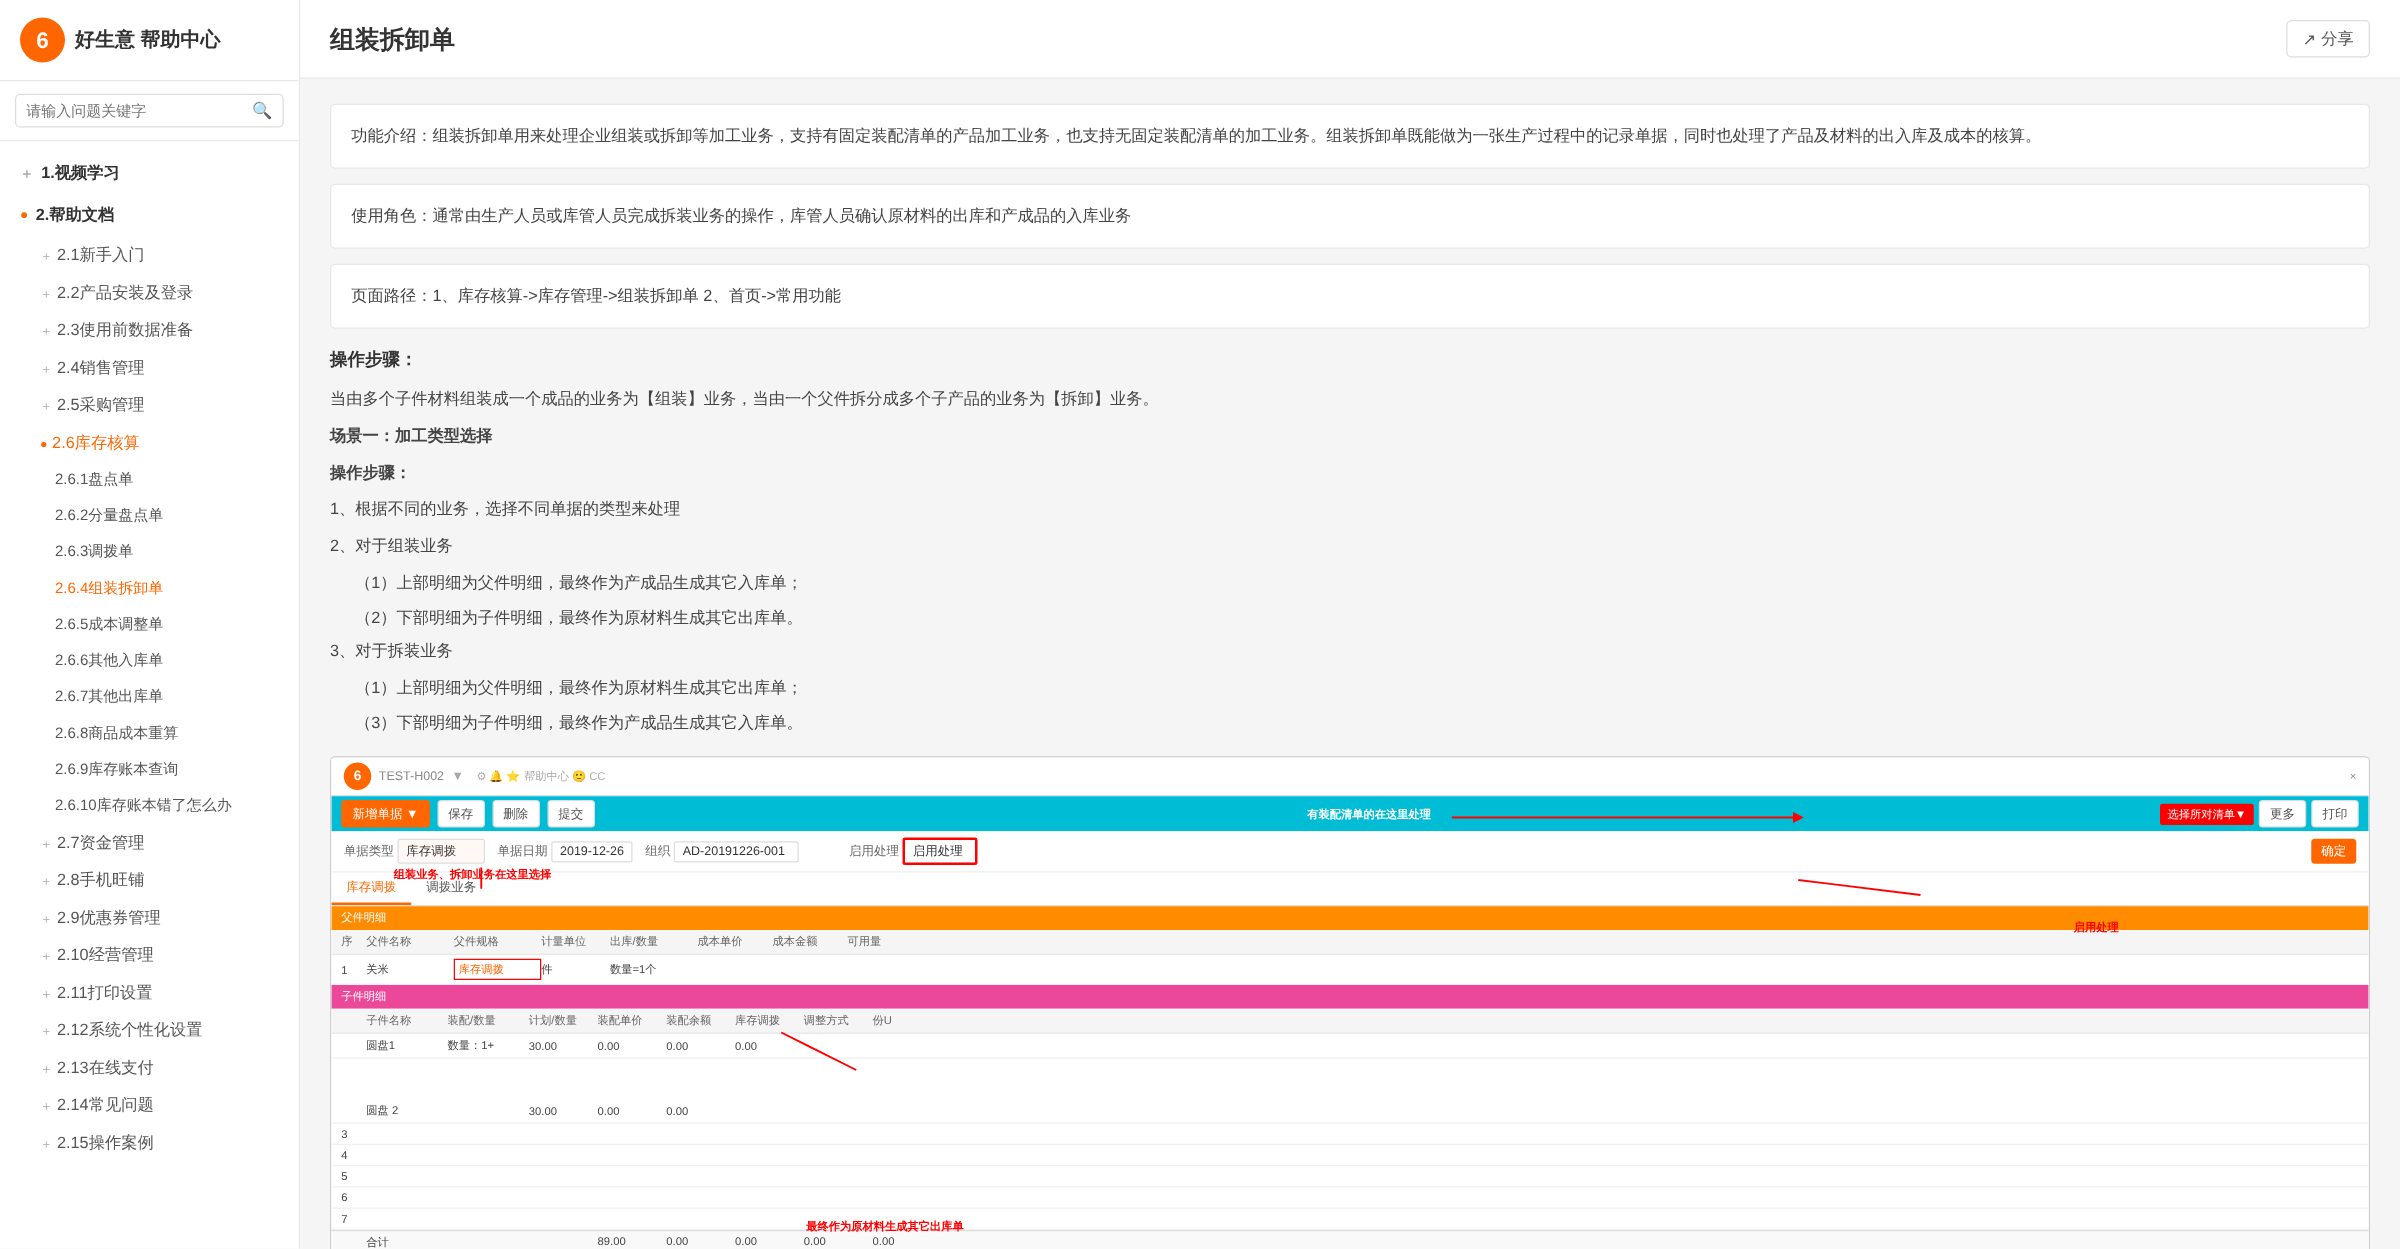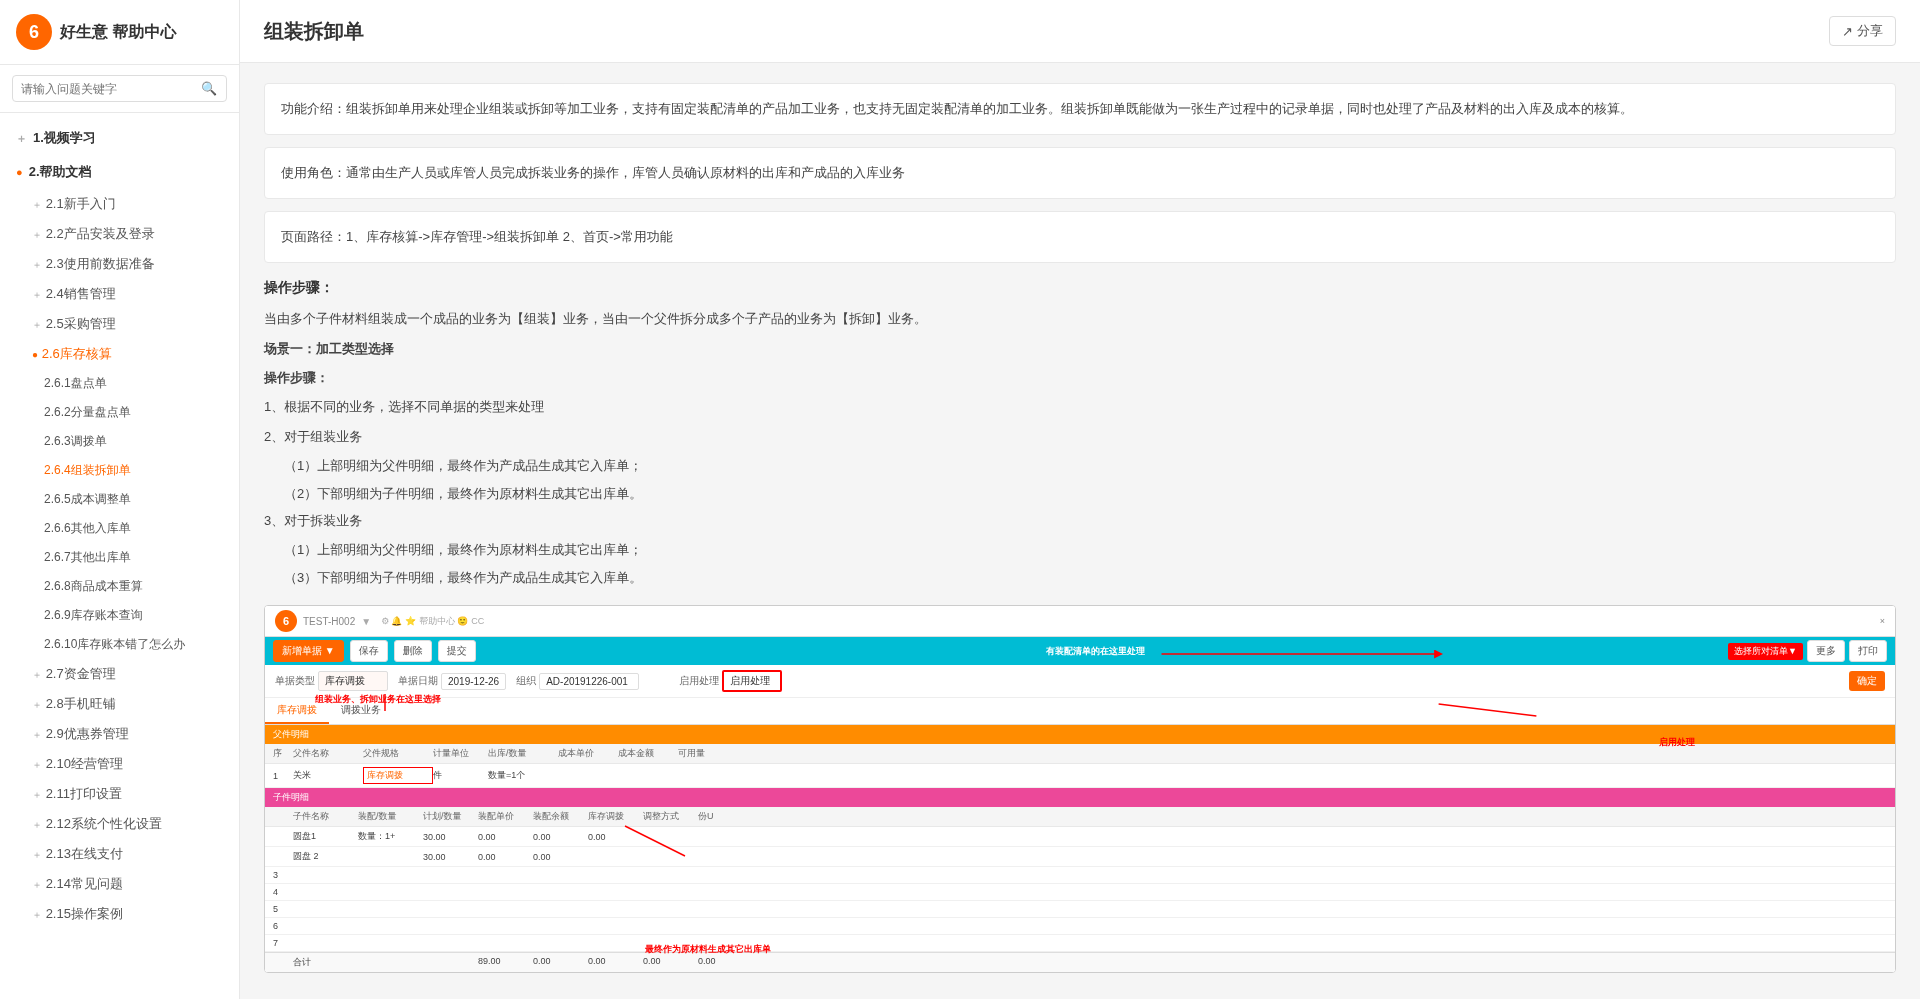--- a/index.html
+++ b/index.html
@@ -409,21 +409,21 @@
             <span style="width:65px;">圆盘1</span>
             <span style="width:65px;">数量：1+</span>
             <span style="width:55px;">30.00</span>
             <span style="width:55px;">0.00</span>
             <span style="width:55px;">0.00</span>
             <span style="width:55px;">0.00</span>
             <span style="width:55px;"></span>
             <span style="flex:1;"></span>
           </div>
 
-          <div style="display:flex; border-bottom:1px solid #f0f0f0; padding:3px 8px; font-size:9px; color:#444; align-items:center;">
+          <div style="display:flex; border-bottom:1px solid #f0f0f0; padding:3px 8px; font-size:9px; color:#444; align-items:center;margin-top:32px;">
             <span style="width:20px;"></span>
             <span style="width:65px;">圆盘 2</span>
             <span style="width:65px;"></span>
             <span style="width:55px;">30.00</span>
             <span style="width:55px;">0.00</span>
             <span style="width:55px;">0.00</span>
             <span style="width:55px;"></span>
             <span style="width:55px;"></span>
             <span style="flex:1;"></span>
           </div>

